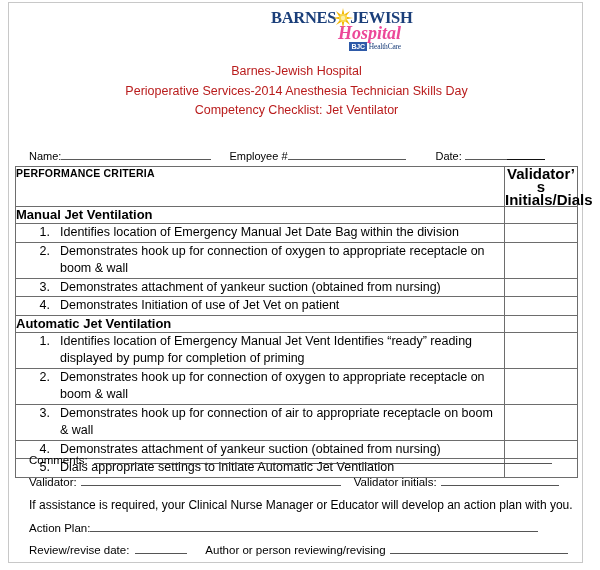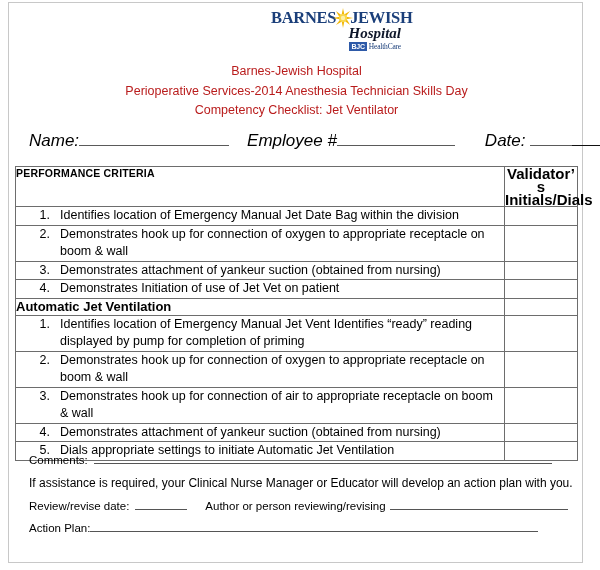--- a/index.html
+++ b/index.html
@@ -54,22 +54,22 @@
     position: relative;
     width: 20px;
     height: 20px;
     vertical-align: middle;
     margin: 0 -3px;
   }
   .logo-hospital {
     font-family: "Liberation Serif", serif;
     font-style: italic;
     font-weight: bold;
-    font-size: 15px;
-    color: #0f172a;
+    font-size: 18px;
+    color: #ec4899;
     line-height: 13px;
     margin-top: -1px;
   }
   .logo-bjc {
     margin-top: 1px;
     line-height: 9px;
     white-space: nowrap;
   }
   .bjc-box {
     display: inline-block;
@@ -105,26 +105,25 @@
     font-size: 12.5px;
     line-height: 19.5px;
     color: #b91c1c;
     white-space: nowrap;
   }
 
   
   .name-row {
     position: absolute;
     left: 20px;
-    top: 128px;
+    top: 144px;
     width: 545px;
     height: 20px;
-    font-size: 17px;
-    white-space: nowrap;
-    font-style: italic;
+    font-size: 11px;
+    white-space: nowrap;
   }
   .name-row .lbl { display: inline-block; vertical-align: baseline; }
   .ul {
     display: inline-block;
     border-bottom: 1px solid #5a5a5a;
     height: 12px;
     vertical-align: baseline;
   }
   .ul.dark { border-bottom-color: #111111; }
   .u-name { width: 150px; }
@@ -278,20 +277,24 @@
         <th class="hdr-crit">PERFORMANCE CRITERIA</th>
         <th class="hdr-val">
           <div>Validator’ s</div>
           <div>Initials/Dials</div>
         </th>
       </tr>
     </thead>
     <tbody>
 
       <tr>
+        <td class="section">Manual Jet Ventilation</td>
+        <td class="val-cell"></td>
+      </tr>
+      <tr>
         <td class="item">
           <div class="item-inner">
             <span class="item-num">1.</span>
             <span class="item-text">Identifies location of Emergency Manual Jet Date Bag within the division</span>
           </div>
         </td>
         <td class="val-cell"></td>
       </tr>
       <tr>
         <td class="item">
@@ -370,22 +373,25 @@
         </td>
         <td class="val-cell"></td>
       </tr>
     </tbody>
   </table>
 
   <div class="footer">
     <div class="f-line">
       <span class="fl-lbl">Comments:</span><span class="fu fu-comments"></span>
     </div>
+    <div class="f-line">
+      <span class="fl-lbl">Validator:</span><span class="fu fu-validator"></span><span class="f-gap"></span><span class="fl-lbl">Validator initials:</span><span class="fu fu-initials"></span>
+    </div>
     <div class="f-note">If assistance is required, your Clinical Nurse Manager or Educator will develop an action plan with you.</div>
     <div class="f-line">
+      <span class="fl-lbl">Action Plan:</span><span class="fu fu-action"></span>
+    </div>
+    <div class="f-line">
       <span class="fl-lbl">Review/revise date:</span><span class="fu fu-revdate"></span><span class="f-gap2"></span><span class="fl-lbl">Author or person reviewing/revising</span><span class="fu fu-author"></span>
     </div>
-    <div class="f-line">
-      <span class="fl-lbl">Action Plan:</span><span class="fu fu-action"></span>
-    </div>
   </div>
 
 </div>
 
 </body></html>

